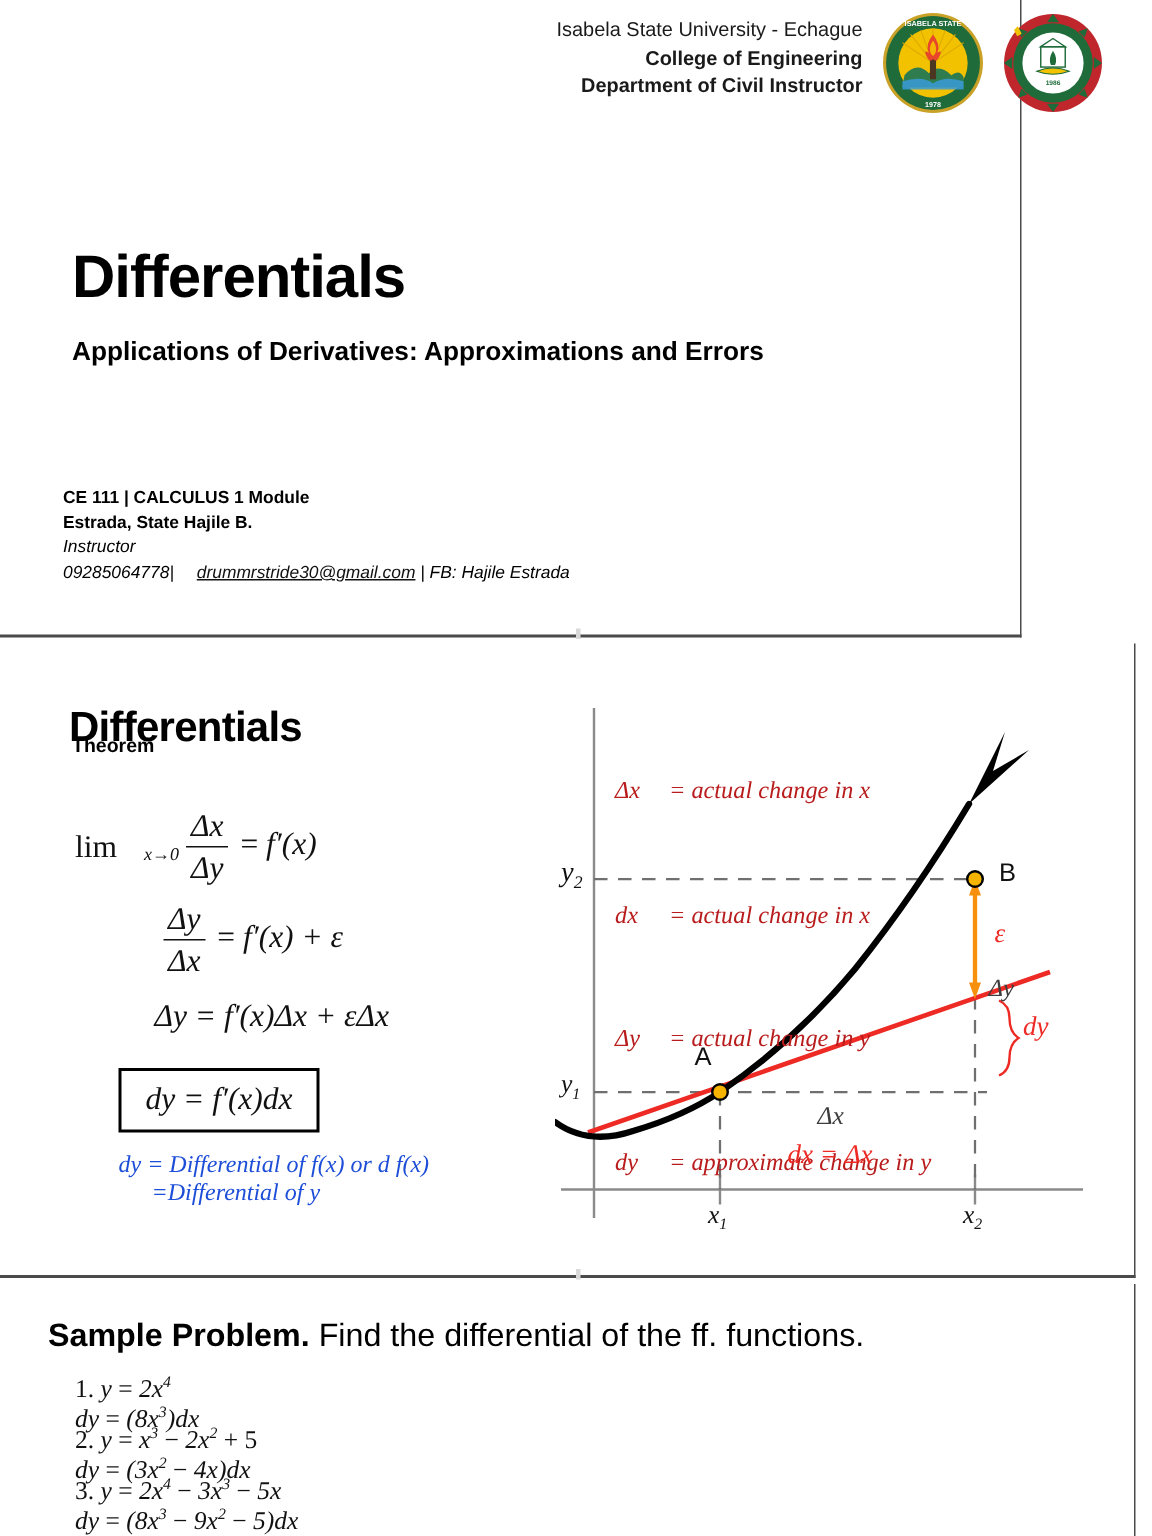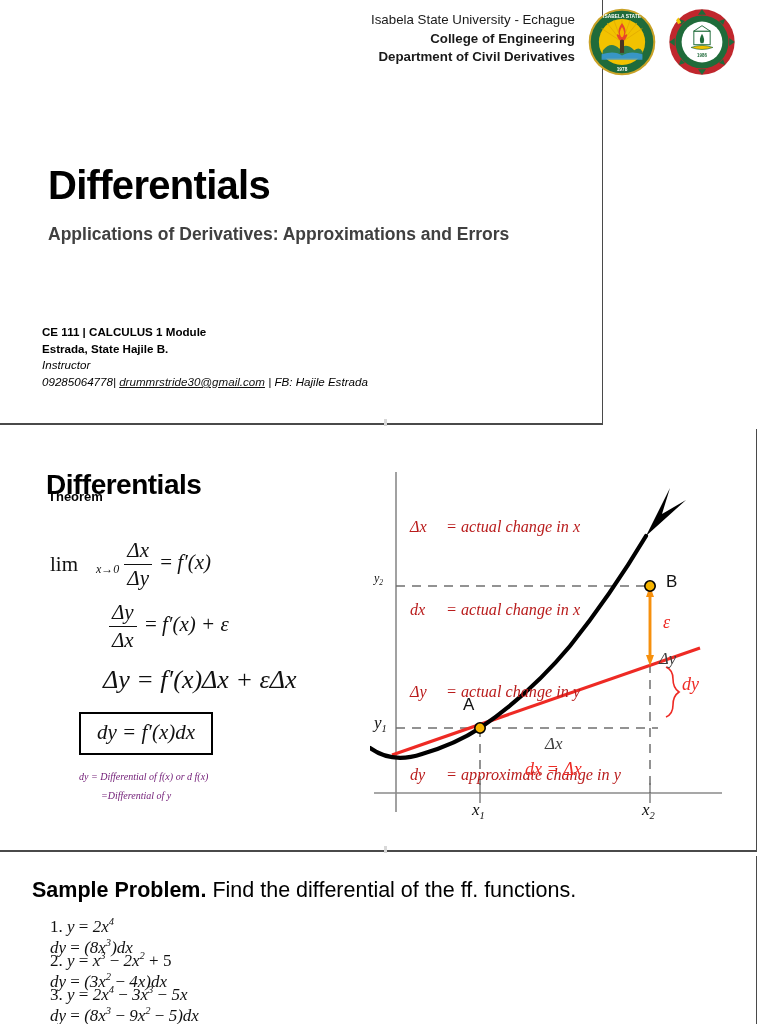--- a/index.html
+++ b/index.html
@@ -2,21 +2,21 @@
 <html><head>
 <meta charset="utf-8">
 <style>
   html,body{margin:0;padding:0;background:#ffffff;}
   body{width:768px;height:1024px;overflow:hidden;
        font-family:"Liberation Sans", sans-serif;color:#000;}
   .page{position:relative;width:768px;height:1024px;background:#fff;}
 
   
   .slide{position:absolute;background:#fff;box-sizing:border-box;}
-  .slide-1{left:0;top:0;width:603px;height:425px;
+  .slide-1{left:0;top:0;width:681px;height:425px;
            border-right:1.5px solid #4a4a4a;border-bottom:2px solid #4a4a4a;}
   .slide-2{left:0;top:429px;width:757px;height:423px;
            border-right:1.5px solid #4a4a4a;border-bottom:2px solid #4a4a4a;}
   .slide-3{left:0;top:856px;width:757px;height:168px;
            border-right:1.5px solid #4a4a4a;}
   .tickmark{position:absolute;left:384px;width:3px;height:7px;
             background:#d8d8d8;}
 
   
   .hdr-text{position:absolute;left:250px;top:11px;width:325px;
@@ -24,26 +24,26 @@
   .hdr-text .l1{font-weight:400;}
   .hdr-text .l2,.hdr-text .l3{font-weight:700;}
 
   .logo{position:absolute;top:8px;width:68px;height:68px;border-radius:50%;}
   .logo-isu{left:588px;}
   .logo-coe{left:668px;}
 
   .title-main{position:absolute;left:48px;top:163px;
               font-size:40px;font-weight:700;letter-spacing:-0.7px;color:#000;}
   .title-sub{position:absolute;left:48px;top:224px;
-             font-size:17.5px;font-weight:700;color:#404040;}
+             font-size:17.5px;font-weight:700;color:#000000;}
 
   .meta{position:absolute;left:42px;top:324px;font-size:11.6px;line-height:16.6px;}
   .meta .b{font-weight:700;}
   .meta .i{font-style:italic;}
-  .meta .lnk{font-style:italic;text-decoration:underline;color:#111;}
+  .meta .lnk{font-style:italic;text-decoration:underline;color:#111;margin-left:12px;}
 
   
   .s2-title{position:absolute;left:46px;top:469px;
             font-size:28px;font-weight:700;letter-spacing:-0.5px;}
   .s2-theorem{position:absolute;left:48px;top:489px;font-size:13px;font-weight:700;}
 
   .mth{font-family:"Liberation Serif", serif;font-style:italic;color:#111;}
   .mup{font-style:normal;}
 
   .eq{position:absolute;font-family:"Liberation Serif", serif;color:#111;}
@@ -58,21 +58,21 @@
   .lim .lw{font-size:12px;margin-left:18px;}
 
   sup.e{font-size:.62em;vertical-align:super;font-style:italic;}
   sub.e{font-size:.62em;vertical-align:sub;font-style:italic;}
 
   .boxed{position:absolute;left:79px;top:712px;
          border:2.6px solid #000;padding:6px 16px 8px;background:#fff;}
 
   .defn{position:absolute;left:79px;top:767px;
         font-family:"Liberation Serif", serif;font-style:italic;
-        font-size:10px;line-height:19px;color:#701a75;}
+        font-size:16px;line-height:19px;color:#1d4ed8;}
 
   
   .graph{position:absolute;left:370px;top:452px;width:370px;height:385px;}
   .legend{position:absolute;left:40px;top:7px;
           font-family:"Liberation Serif", serif;font-style:italic;
           font-size:16.2px;line-height:27.5px;color:#b91c1c;white-space:pre;}
   .legend .lhs{display:inline-block;width:36px;}
 
   .glab{position:absolute;font-family:"Liberation Serif", serif;
         font-style:italic;color:#111;}
@@ -90,21 +90,21 @@
 </head>
 <body>
 
 <div class="page">
 
   <div class="slide slide-1">
 
     <div class="hdr-text">
       <div class="l1">Isabela State University - Echague</div>
       <div class="l2">College of Engineering</div>
-      <div class="l3">Department of Civil Derivatives</div>
+      <div class="l3">Department of Civil Instructor</div>
     </div>
 
     <svg class="logo logo-isu" viewBox="0 0 100 100">
       <circle cx="50" cy="50" r="49" fill="#c9a227"></circle>
       <circle cx="50" cy="50" r="46" fill="#1f6b3a"></circle>
       <circle cx="50" cy="50" r="34" fill="#f2c200"></circle>
       <g stroke="#e0a800" stroke-width="1.1">
         <line x1="50" y1="50" x2="20" y2="30"></line>
           <line x1="50" y1="50" x2="28" y2="22"></line>
         <line x1="50" y1="50" x2="38" y2="18"></line>
@@ -176,21 +176,21 @@
   </div>
 
   <div class="eq" style="left:106px;top:600px;font-size:21px;">
     <span class="frac">
         <span class="num mth">Δy</span>
         <span class="den mth">Δx</span>
       </span>
     <span class="mup">=</span> <span class="mth">f′(x) + ε</span>
   </div>
 
-  <div class="eq" style="left:103px;top:665px;font-size:26px;">
+  <div class="eq" style="left:103px;top:665px;font-size:21px;">
     <span class="mth">Δy = f′(x)Δx + εΔx</span>
   </div>
 
   <div class="eq" style="left:103px;top:711px;font-size:21px;">
     <span class="mth">Δy = f′(x)Δx</span>
   </div>
 
   <div class="boxed">
     <span class="mth" style="font-family:'Liberation Serif',serif;font-size:21px;">dy = f′(x)dx</span>
   </div>
@@ -236,21 +236,21 @@
 
       <circle cx="110" cy="276" r="5.2" fill="#f6b400" stroke="#000" stroke-width="1.6"></circle>
       <circle cx="280" cy="134" r="5.2" fill="#f6b400" stroke="#000" stroke-width="1.6"></circle>
     </svg>
 
     
     <span class="glab glab-up" style="left:93px;top:243px;font-size:17px;">A</span>
     <span class="glab glab-up" style="left:296px;top:120px;font-size:17px;">B</span>
 
     <span class="glab" style="left:4px;top:261px;font-size:17px;">y<sub class="e">1</sub></span>
-    <span class="glab" style="left:4px;top:119px;font-size:12px;">y<sub class="e">2</sub></span>
+    <span class="glab" style="left:4px;top:119px;font-size:19px;">y<sub class="e">2</sub></span>
     <span class="glab" style="left:102px;top:348px;font-size:17px;">x<sub class="e">1</sub></span>
     <span class="glab" style="left:272px;top:348px;font-size:17px;">x<sub class="e">2</sub></span>
 
     <span class="glab" style="left:293px;top:160px;font-size:18px;color:#ee2a24;">ε</span>
     <span class="glab" style="left:289px;top:197px;font-size:16.5px;color:#3d3d3d;">Δy</span>
     <span class="glab" style="left:312px;top:222px;font-size:18px;color:#ee2a24;">dy</span>
     <span class="glab" style="left:175px;top:282px;font-size:17px;color:#3d3d3d;">Δx</span>
     <span class="glab" style="left:155px;top:307px;font-size:18px;color:#ee2a24;">dx = Δx</span>
   </div>
 

